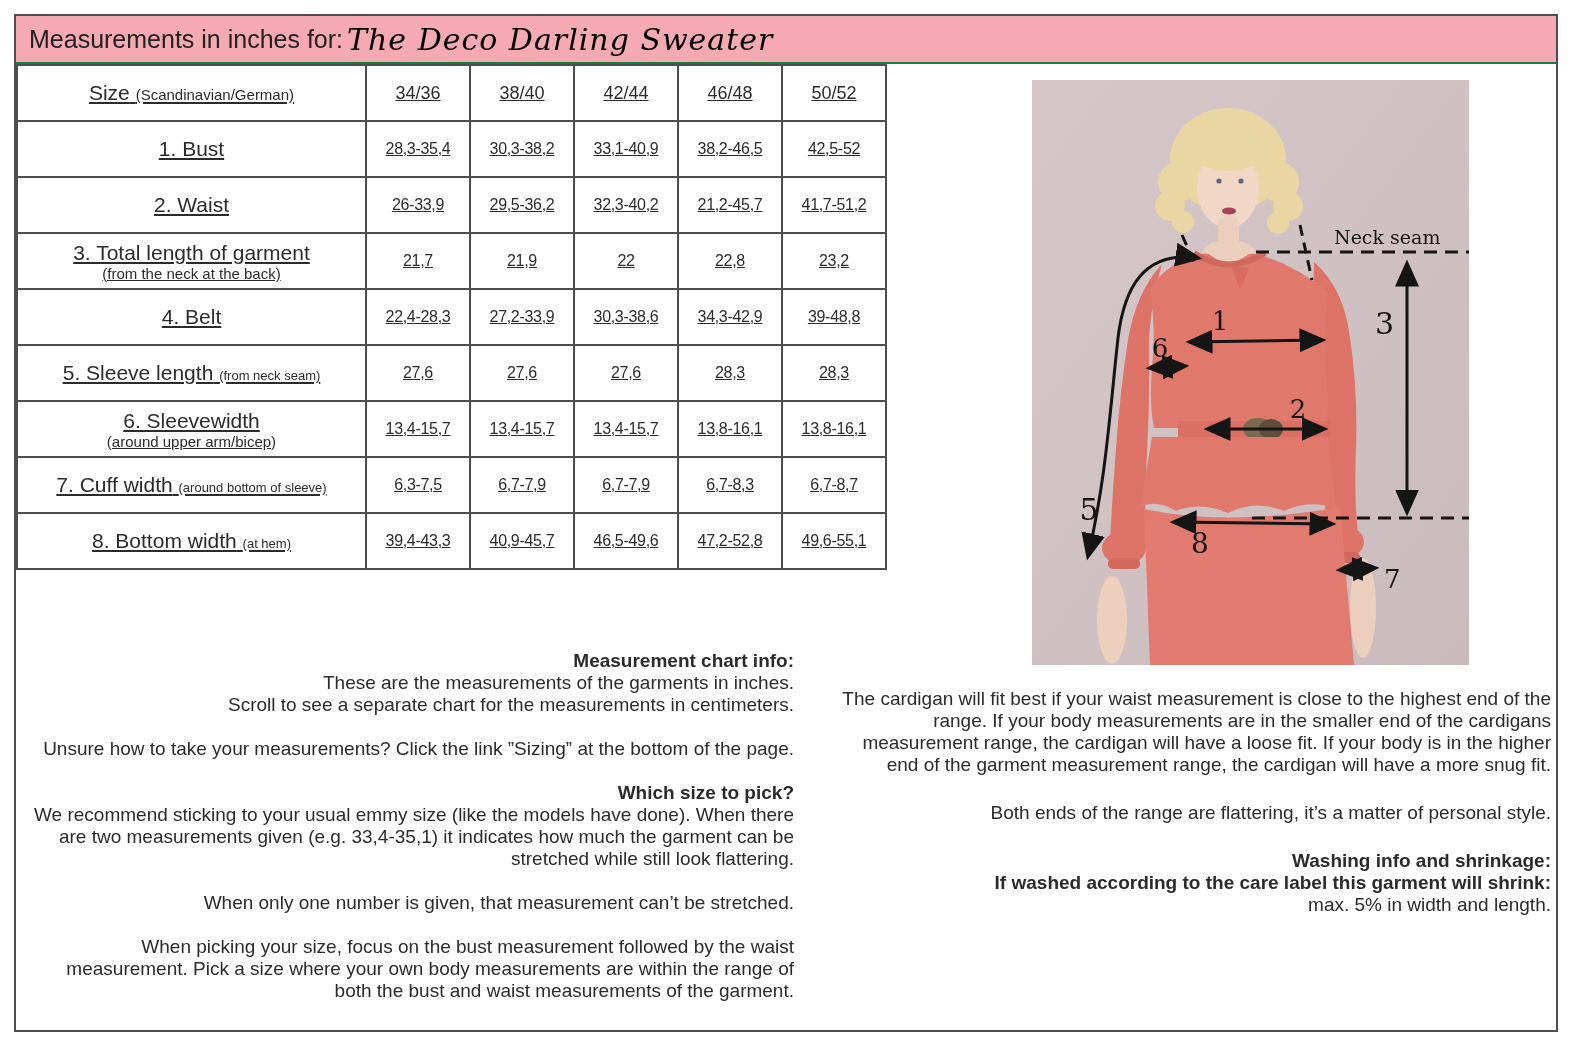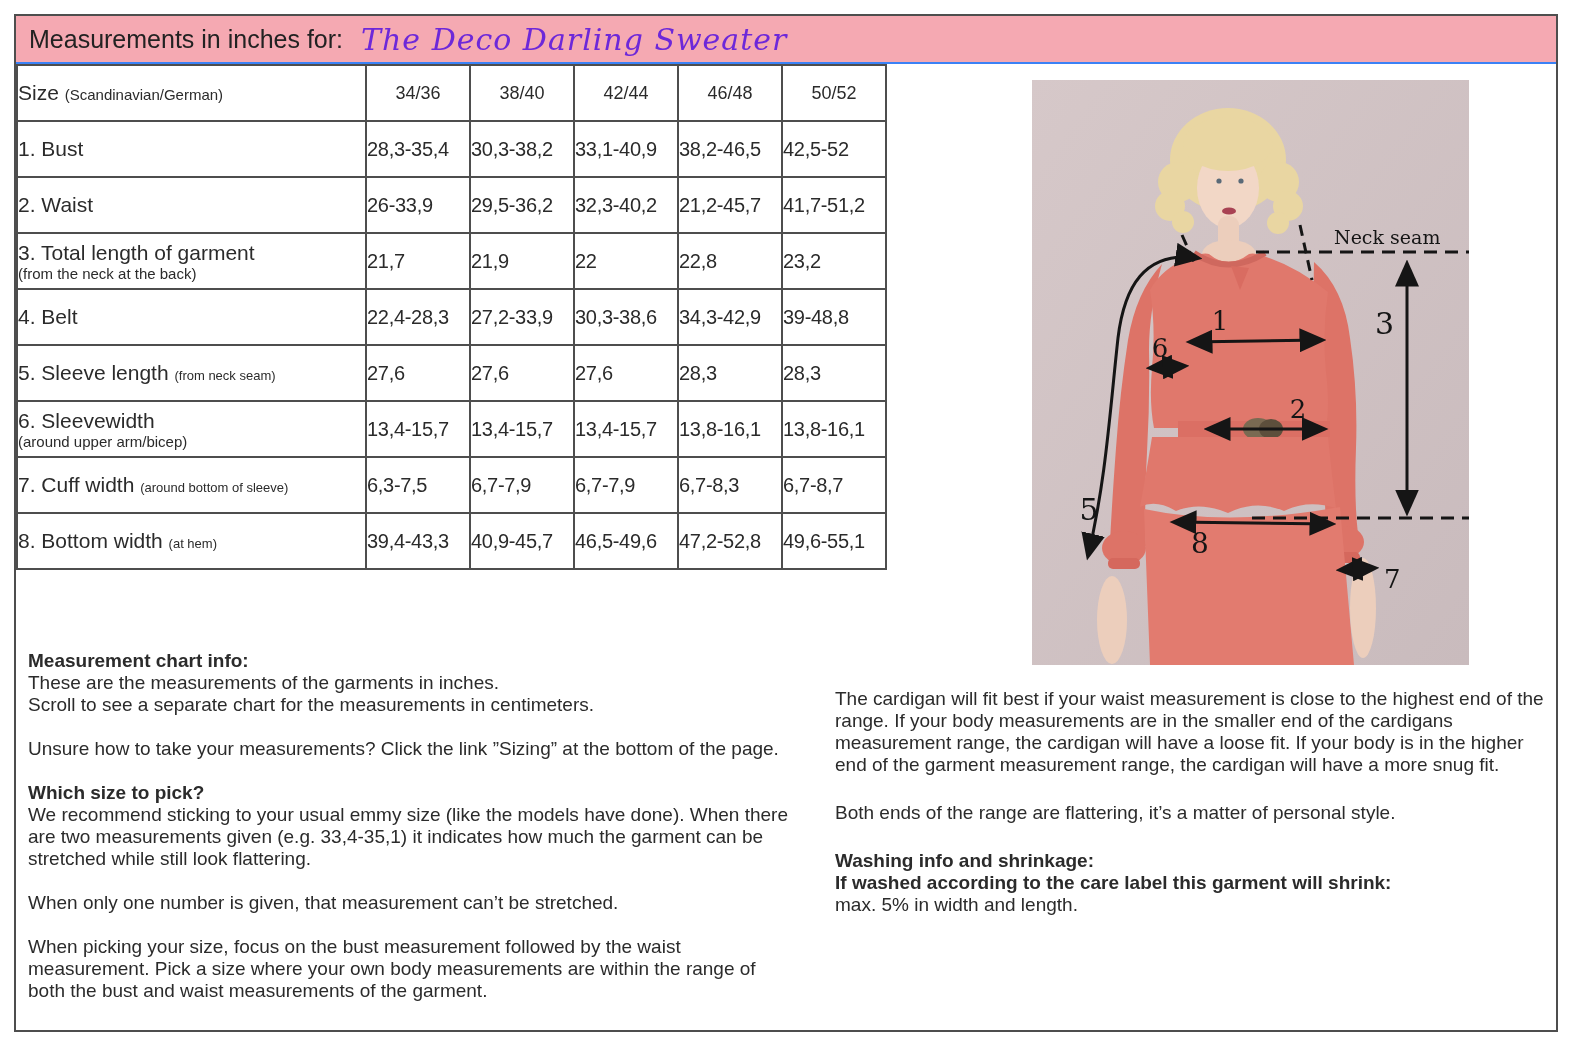--- a/index.html
+++ b/index.html
@@ -2,44 +2,44 @@
 <html><head>
 <meta charset="utf-8">
 <style>
   html,body{margin:0;padding:0;background:#fff;}
   #page{position:relative;width:1572px;height:1046px;background:#fff;
         font-family:"Liberation Sans",sans-serif;color:#2b2b2b;overflow:hidden;}
   .frame{position:absolute;left:14px;top:14px;width:1540px;height:1014px;
          border:2px solid #4e4e4e;background:#fff;}
   
   .banner{position:absolute;left:0;top:0;width:100%;height:48px;background:#f5a9b2;
-          border-bottom:2px solid #3b82f6;box-sizing:border-box;
+          border-bottom:2px solid #15803d;box-sizing:border-box;
           display:flex;align-items:center;padding-left:13px;}
   .banner .prefix{font-size:25px;color:#222;}
   .banner .script{font-family:"DejaVu Serif",serif;font-style:italic;font-size:30px;
-                  color:#6d28d9;margin-left:18px;letter-spacing:1px;}
+                  color:#000000;margin-left:4px;letter-spacing:1px;}
   
   table.meas{position:absolute;left:0;top:48px;border-collapse:collapse;table-layout:fixed;
              background:#fff;}
   table.meas td,table.meas th{border:2px solid #4e4e4e;vertical-align:middle;
-             font-weight:400;padding:0;}
+             font-weight:400;text-align:center;padding:0;text-decoration:underline;}
   table.meas col.lab{width:349px;}
   table.meas col.v{width:104px;}
   table.meas tr{height:56px;}
   td.lab{text-align:left;padding-left:12px;font-size:21px;}
   td.lab .note{font-size:13px;}
   td.lab .noteblock{display:block;font-size:15px;line-height:16px;margin-top:1px;}
-  td.val{font-size:20px;letter-spacing:-0.3px;}
+  td.val{font-size:16px;letter-spacing:-0.3px;}
   th.size{ text-align:left;padding-left:12px;font-size:21px;}
   th.size .note{font-size:15px;font-weight:400;}
   th.sz{font-size:18px;}
   
   .photo{position:absolute;left:1016px;top:64px;width:437px;height:585px;}
   
-  .coltext{position:absolute;font-size:19px;line-height:22px;}
+  .coltext{position:absolute;font-size:19px;line-height:22px;text-align:right;}
   .left-col{left:12px;top:634px;width:766px;}
   .right-col{left:819px;top:672px;width:716px;}
   .coltext p{margin:0 0 22px 0;}
   .coltext h3{margin:0;font-size:19px;font-weight:700;line-height:22px;}
   .mb26{margin-bottom:26px !important;}
   b{font-weight:400;}
 </style>
 </head>
 <body>
 

